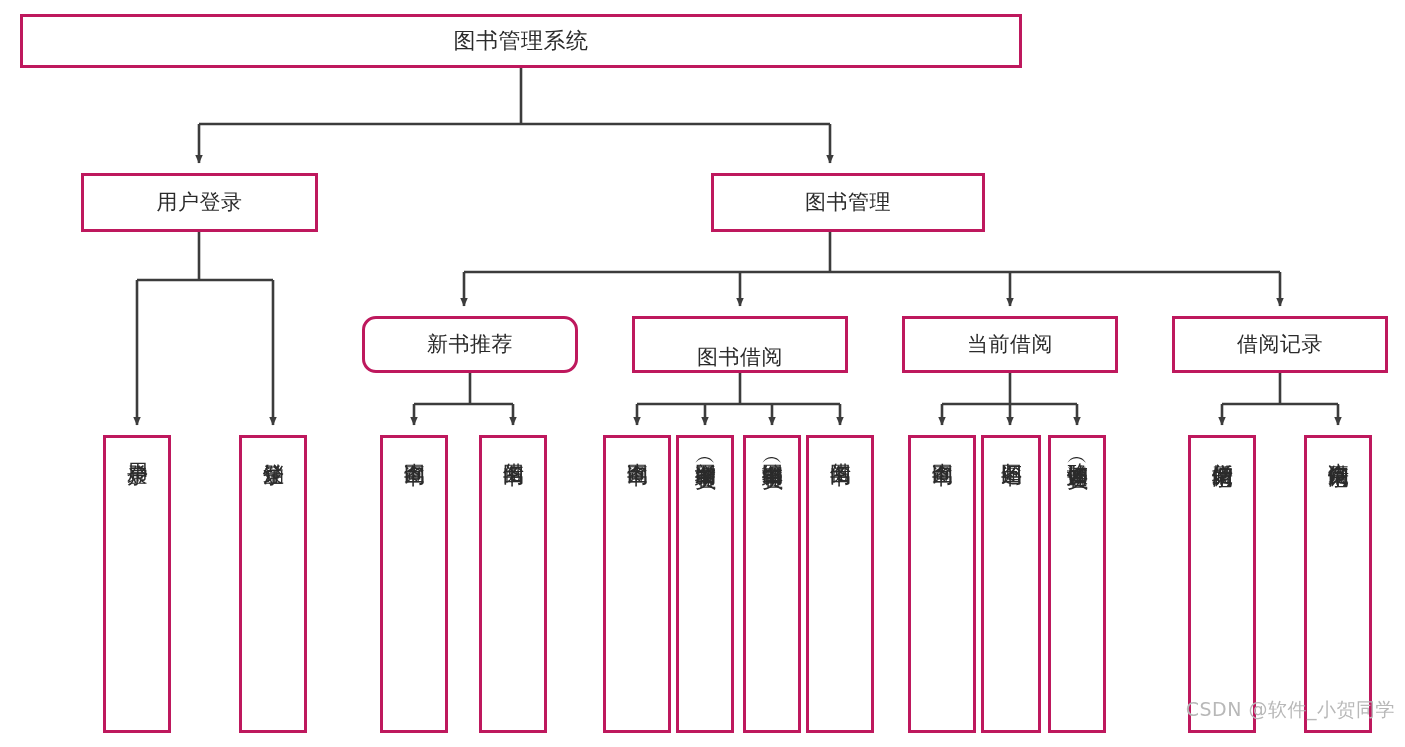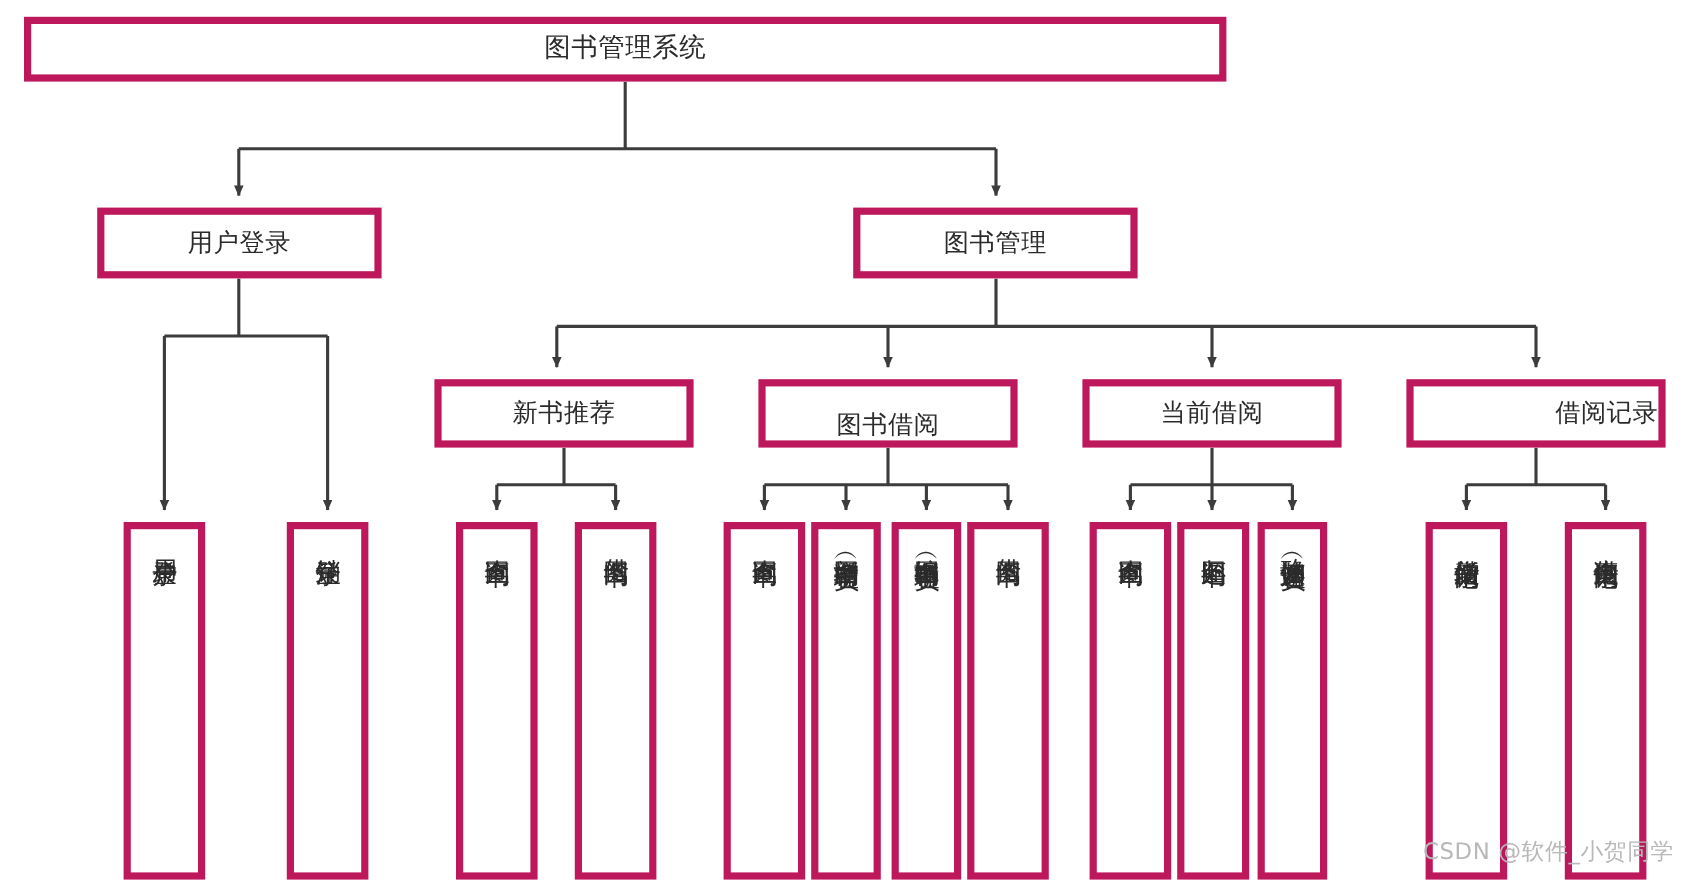--- a/index.html
+++ b/index.html
@@ -21,21 +21,21 @@
     position: absolute;
     left: 0;
     top: 0;
     width: 1405px;
     height: 747px;
     pointer-events: none;
   }
   .node {
     position: absolute;
     box-sizing: border-box;
-    border: 6px solid #be185d;
+    border: 3px solid #be185d;
     background: #ffffff;
     display: flex;
     align-items: center;
     justify-content: center;
     color: #2b2b2b;
   }
   .node-h {
     font-size: 21px;
     letter-spacing: 0.5px;
     line-height: 1.2;
@@ -123,37 +123,37 @@
   </svg>
 
   <div class="node node-h node-root" style="left:20px; top:14px; width:1002px; height:54px;">
     <span>图书管理系统</span>
   </div>
 
   <div class="node node-h" style="left:81px; top:173px; width:237px; height:59px;">
     <span>用户登录</span>
   </div>
 
-  <div class="node node-h" style="left:711px; top:173px; width:237px; height:59px;justify-content:center;">
+  <div class="node node-h" style="left:711px; top:173px; width:274px; height:59px;justify-content:center;">
     <span>图书管理</span>
   </div>
 
-  <div class="node node-h" style="left:362px; top:316px; width:216px; height:57px;">
+  <div class="node node-h" style="left:362px; top:316px; width:216px; height:57px;border-radius:14px;">
     <span>新书推荐</span>
   </div>
 
   <div class="node node-h" style="left:632px; top:316px; width:216px; height:57px;align-items:flex-end;">
     <span>图书借阅</span>
   </div>
 
   <div class="node node-h" style="left:902px; top:316px; width:216px; height:57px;">
     <span>当前借阅</span>
   </div>
 
-  <div class="node node-h" style="left:1172px; top:316px; width:216px; height:57px;justify-content:flex-end;">
+  <div class="node node-h" style="left:1172px; top:316px; width:216px; height:57px;">
     <span>借阅记录</span>
   </div>
 
   <div class="node node-leaf" style="left:103px; top:435px; width:68px; height:298px;">
     <span class="vtext">用户登录</span>
   </div>
 
   <div class="node node-leaf" style="left:239px; top:435px; width:68px; height:298px;">
     <span class="vtext">注销登录</span>
   </div>

